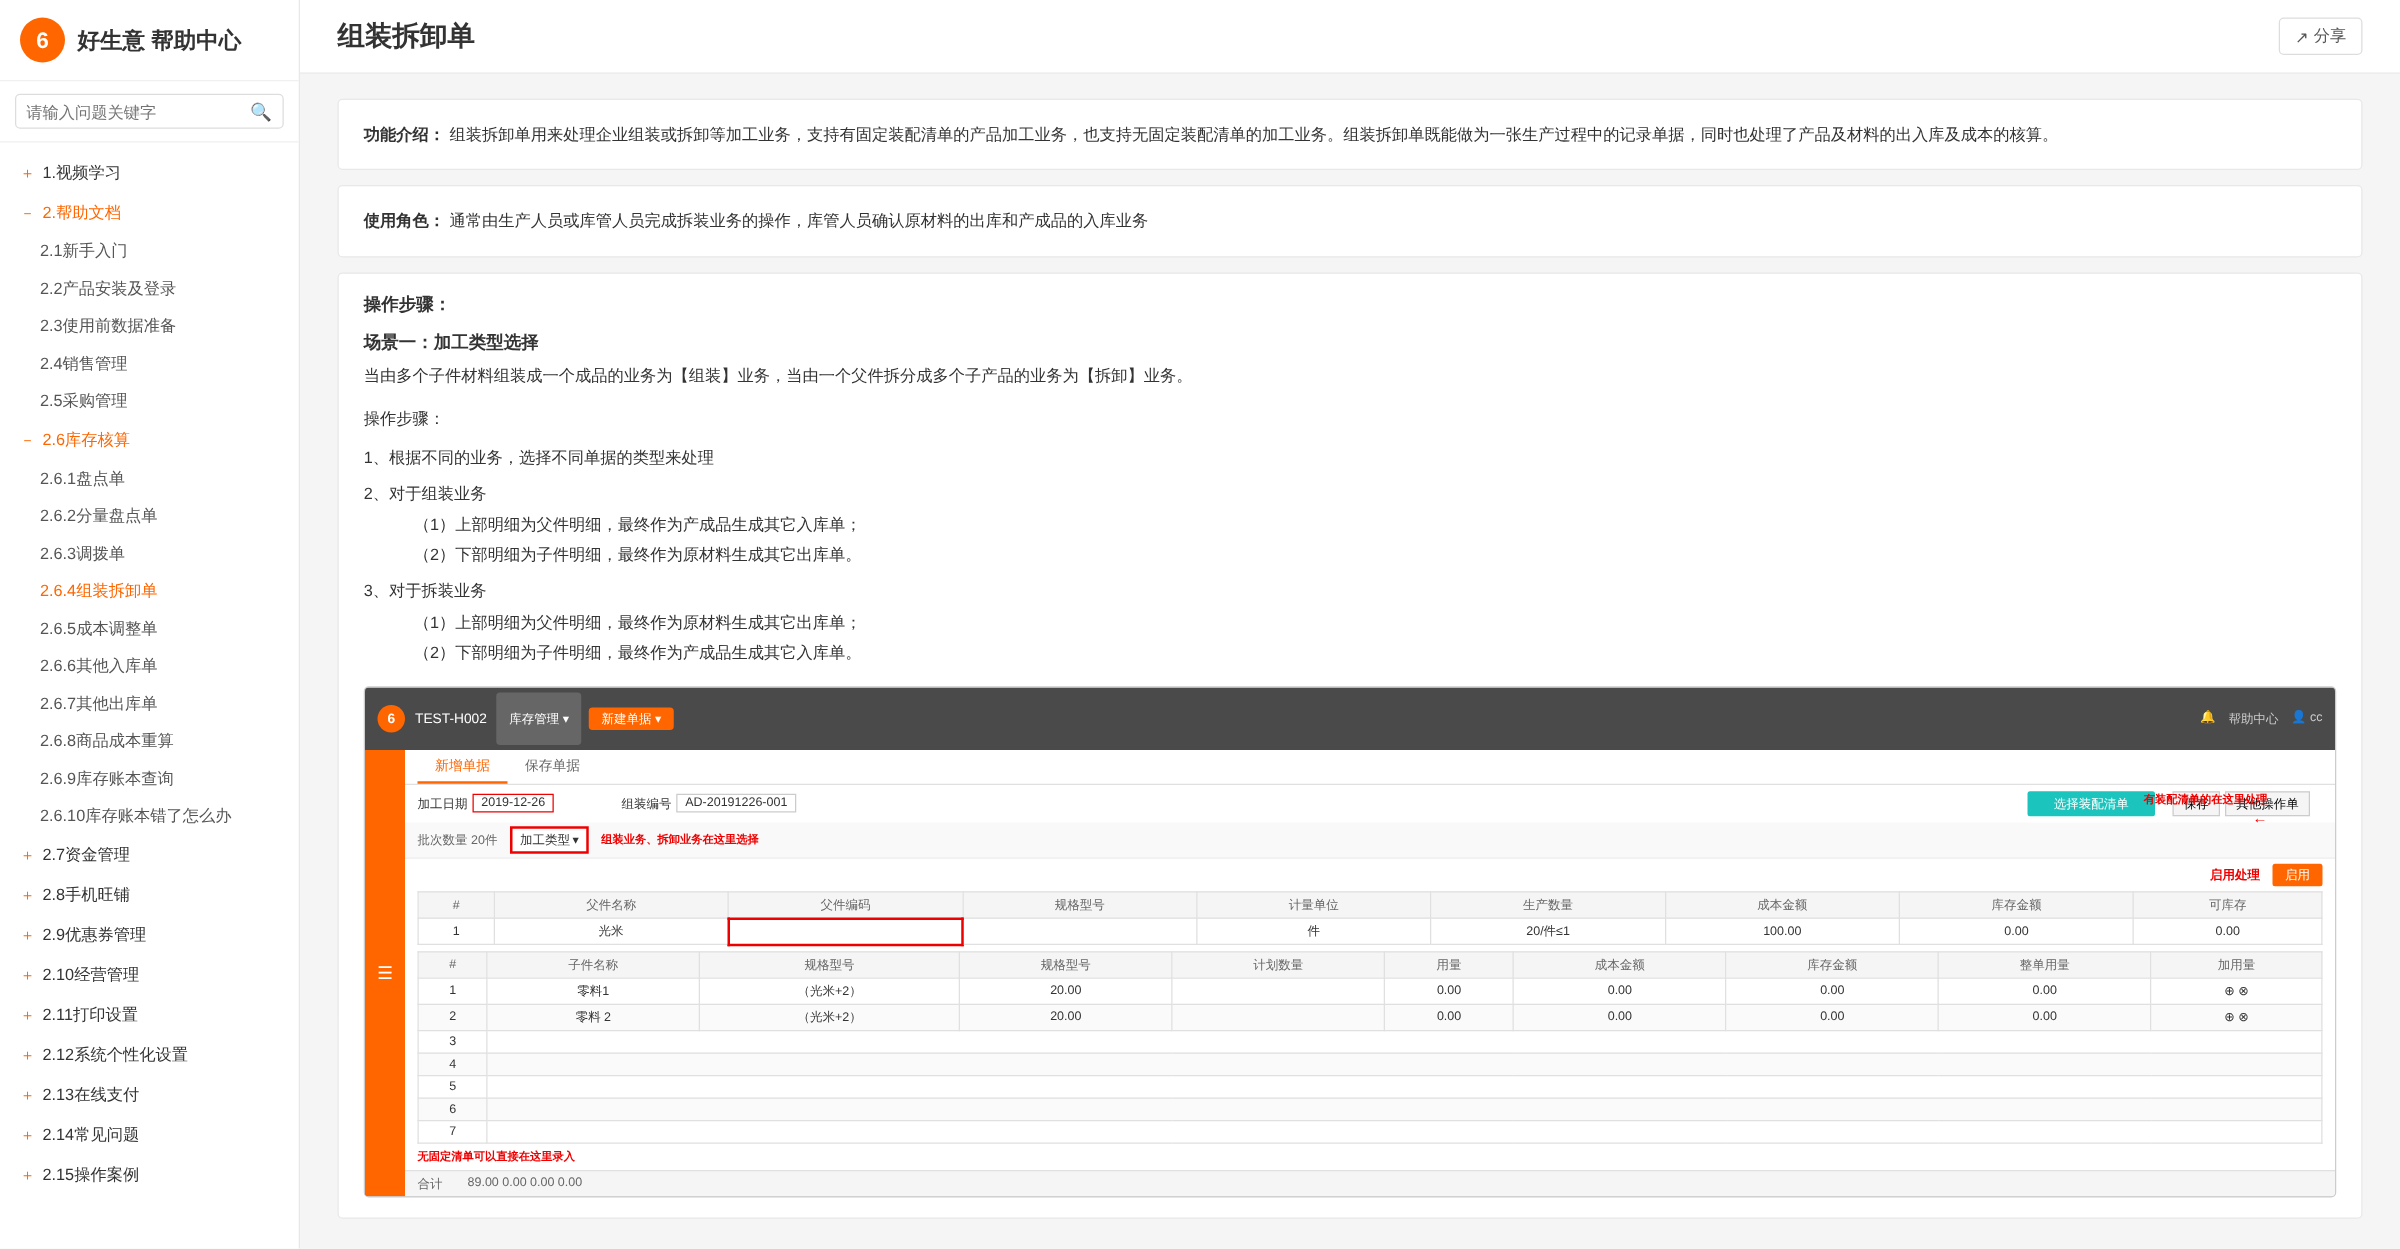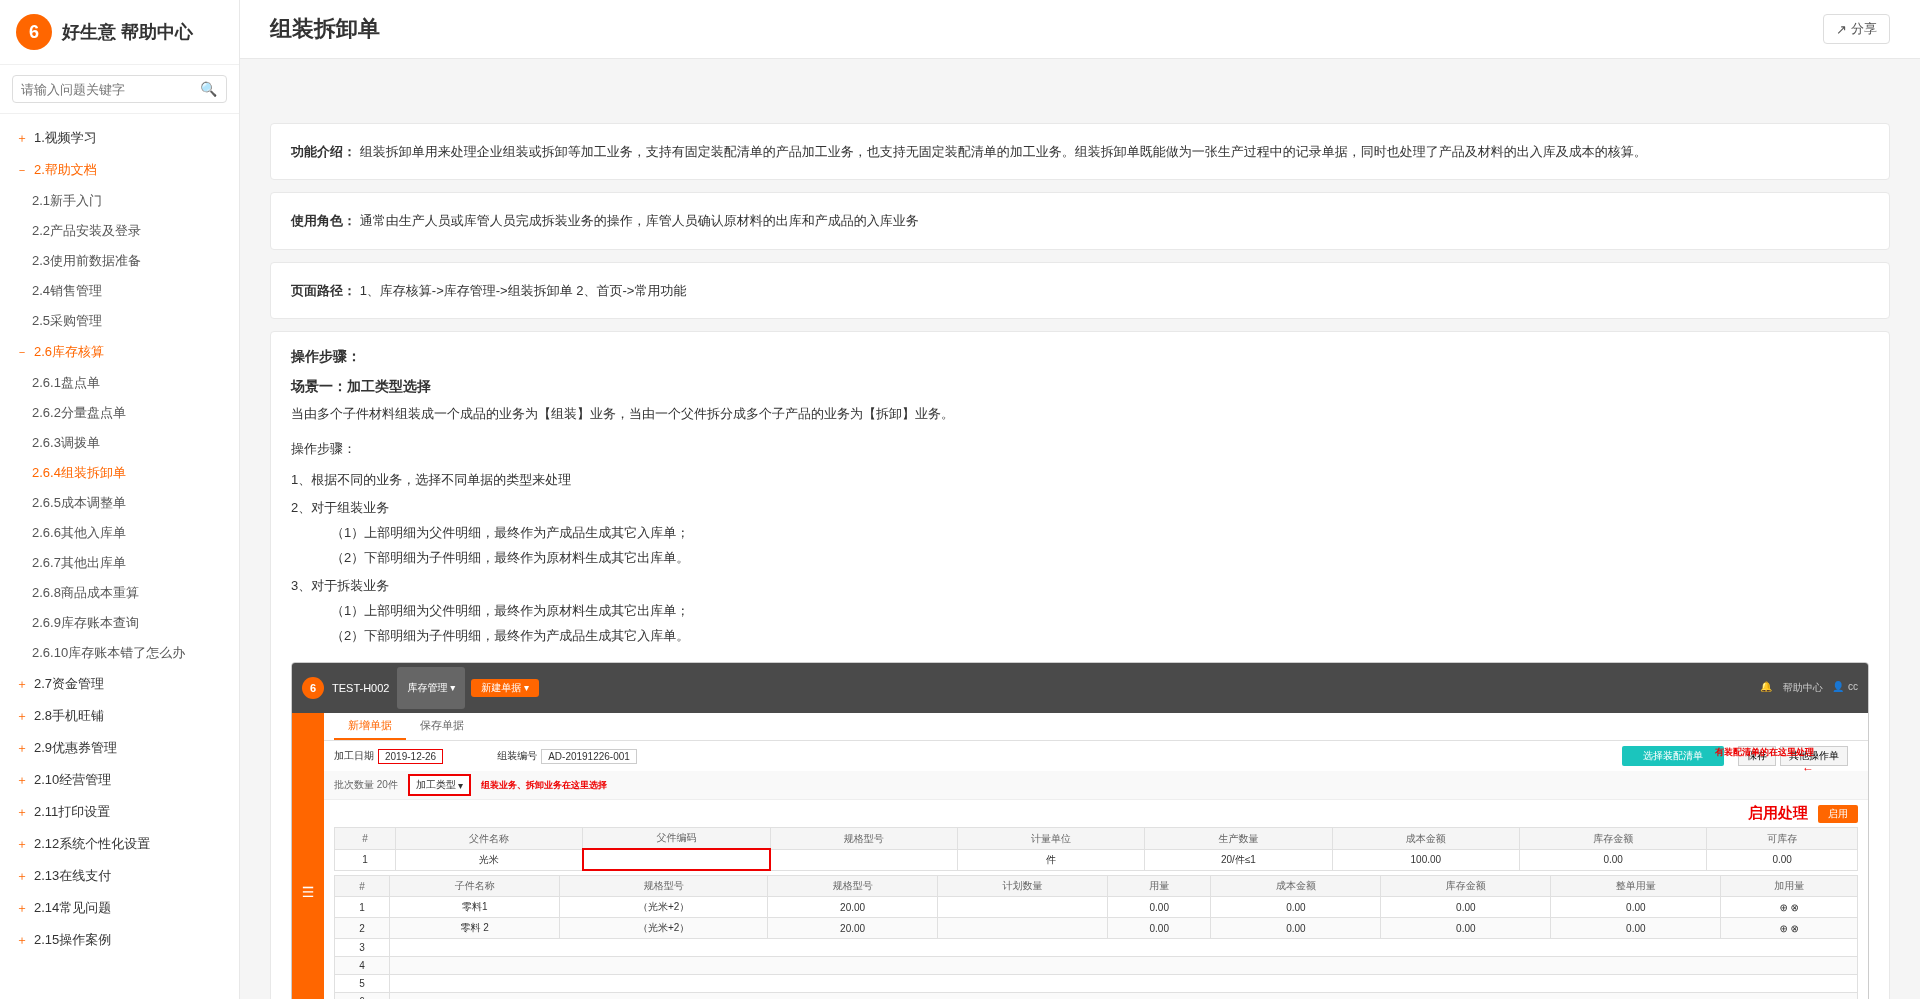--- a/index.html
+++ b/index.html
@@ -90,21 +90,20 @@
     }
     .sub-item.highlighted { color: #f60; font-weight: 500; }
 
     
     .main {
       flex: 1;
       overflow-y: auto;
       background: #f5f5f5;
       display: flex;
       flex-direction: column;
-      gap: 44px;
     }
     .main-header {
       display: flex;
       align-items: center;
       justify-content: space-between;
       padding: 14px 30px;
       background: #fff;
       border-bottom: 1px solid #e8e8e8;
     }
     .page-title {
@@ -296,24 +295,20 @@
     <div class="info-box">
       <span class="bold">功能介绍：</span>
       <span>组装拆卸单用来处理企业组装或拆卸等加工业务，支持有固定装配清单的产品加工业务，也支持无固定装配清单的加工业务。组装拆卸单既能做为一张生产过程中的记录单据，同时也处理了产品及材料的出入库及成本的核算。</span>
     </div>
 
     <div class="info-box">
       <span class="bold">使用角色：</span>
       <span>通常由生产人员或库管人员完成拆装业务的操作，库管人员确认原材料的出库和产成品的入库业务</span>
     </div>
 
-    <div class="info-box">
-      <span class="bold">页面路径：</span>
-      <span>1、库存核算-&gt;库存管理-&gt;组装拆卸单  2、首页-&gt;常用功能</span>
-    </div>
 
     <div class="steps-area">
       <div class="section-heading">操作步骤：</div>
 
       <div class="scenario-heading">场景一：加工类型选择</div>
 
       <div class="content-text">当由多个子件材料组装成一个成品的业务为【组装】业务，当由一个父件拆分成多个子产品的业务为【拆卸】业务。</div>
 
       <div class="content-text" style="margin-top:10px;">操作步骤：</div>
 
@@ -376,21 +371,21 @@
               <div style="display:flex;align-items:center;padding:3px 10px;gap:10px;background:#f9f9f9;border-bottom:1px solid #eee;">
                 <span style="font-size:10px;color:#666;">批次数量 20件</span>
                 <div style="border:2px solid #e00;padding:2px 6px;background:#fff;font-size:10px;cursor:pointer;display:flex;align-items:center;gap:2px;">
                   <span>加工类型</span>
                   <span>▾</span>
                 </div>
                 <div style="color:#e00;font-size:9px;font-weight:bold;white-space:nowrap;">组装业务、拆卸业务在这里选择</div>
               </div>
 
               <div style="display:flex;align-items:center;padding:4px 10px;gap:10px;justify-content:flex-end;">
-                <div style="color:#e00;font-size:15px;font-weight:bold;">启用处理</div>
+                <div style="color:#e00;font-size:10px;font-weight:bold;">启用处理</div>
                 <button style="font-size:10px;padding:2px 10px;background:#f60;color:#fff;border:none;border-radius:2px;cursor:pointer;">启用</button>
               </div>
 
               <div style="padding:0 10px 4px;">
                 <table class="mock-table">
                   <thead>
                     <tr>
                       <th>#</th>
                       <th>父件名称</th>
                       <th>父件编码</th>

